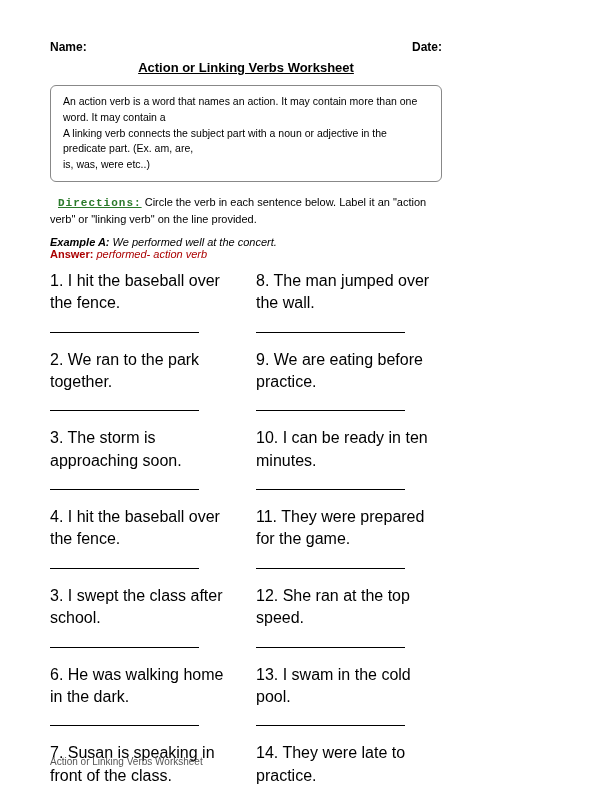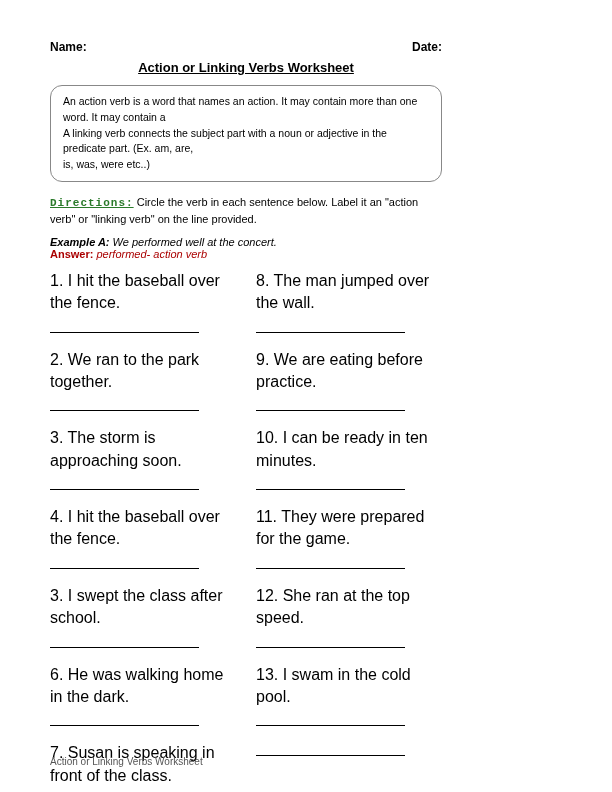--- a/index.html
+++ b/index.html
@@ -29,38 +29,39 @@
     }
     .title {
       text-align: center;
       font-weight: bold;
       font-size: 13px;
       text-decoration: underline;
       margin-bottom: 10px;
     }
     .info-box {
       border: 1px solid #888;
-      border-radius: 12px;
+      border-radius: 6px;
       padding: 8px 12px;
       margin-bottom: 12px;
       font-size: 10.5px;
       line-height: 1.5;
     }
     .directions {
       margin-bottom: 8px;
       font-size: 11px;
       line-height: 1.5;
     }
     .directions-label {
       font-family: 'Courier New', monospace;
       font-size: 11px;
       color: #2a7a2a;
       font-weight: bold;
       text-decoration: underline;
       letter-spacing: 1px;
+      margin-left: 8px;
     }
     .example-block {
       margin-bottom: 10px;
       font-size: 11px;
     }
     .example-label {
       font-style: italic;
       font-weight: bold;
     }
     .example-sentence {
@@ -189,19 +190,20 @@
         </div>
         <div class="sentence-item">
           <div class="sentence-text">12. She ran at the top speed.</div>
           <div class="answer-line"></div>
         </div>
         <div class="sentence-item">
           <div class="sentence-text">13. I swam in the cold pool.</div>
           <div class="answer-line"></div>
         </div>
         <div class="sentence-item">
+          <div class="sentence-text">14. They were late to practice.</div>
           <div class="answer-line"></div>
         </div>
       </div>
   </div>
 
   <div class="footer">Action or Linking Verbs Worksheet</div>
 </div>
 
 </body></html>

